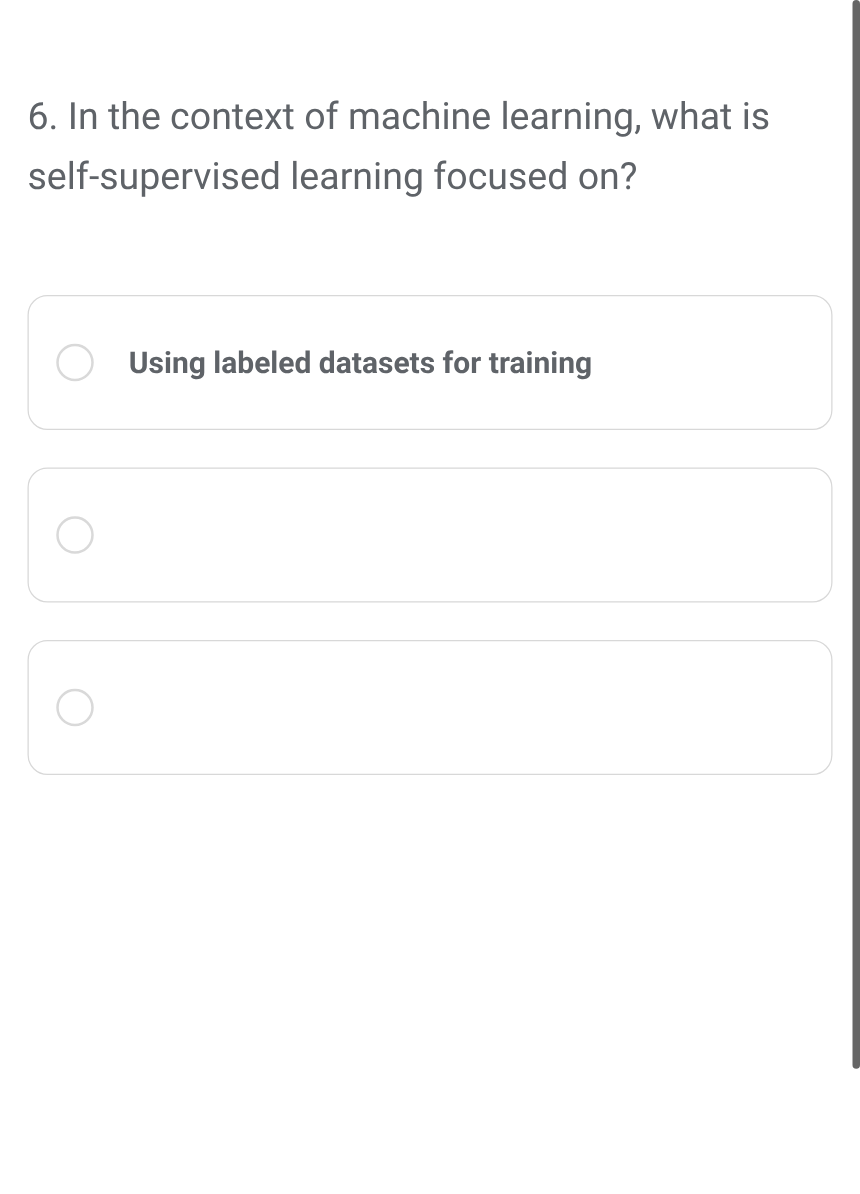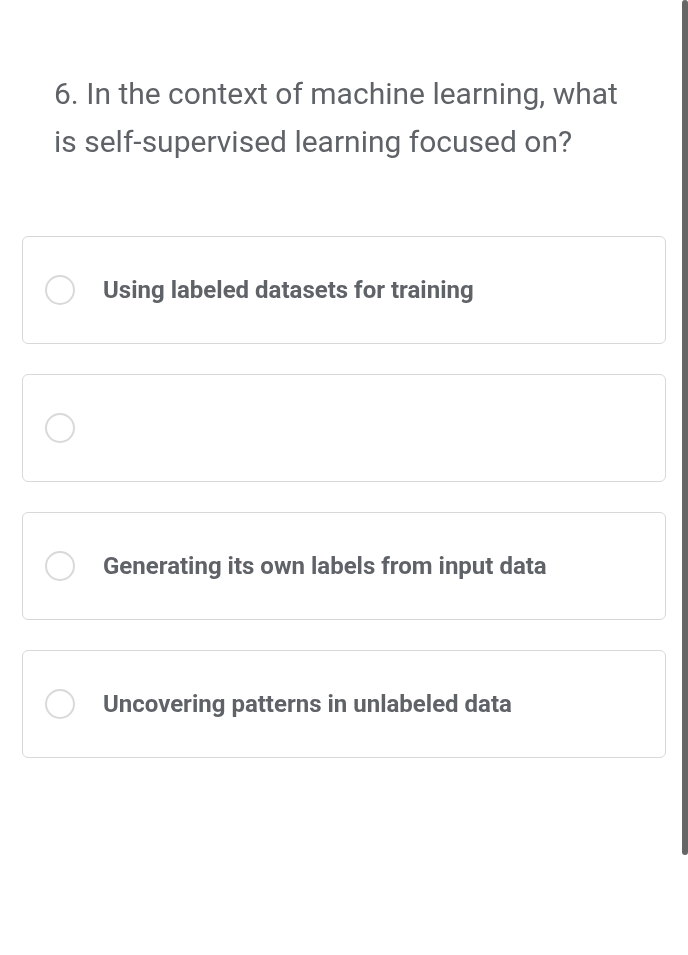--- a/index.html
+++ b/index.html
@@ -18,30 +18,29 @@
       padding: 70px 22px 20px 22px;
       height: 100%;
     }
     .question-text {
       font-size: 30px;
       color: #5f6368;
       line-height: 1.6;
       font-weight: 400;
       margin-bottom: 70px;
       padding-right: 20px;
-      margin-left: 32px;
     }
     .options {
       display: flex;
       flex-direction: column;
       gap: 30px;
     }
     .option {
       border: 1px solid #d8d8d8;
-      border-radius: 6px;
+      border-radius: 16px;
       padding: 30px 28px 30px 22px;
       display: flex;
       align-items: center;
       gap: 28px;
       cursor: pointer;
       min-height: 108px;
     }
     .radio {
       width: 30px;
       height: 30px;
@@ -78,22 +77,17 @@
   <div class="options">
     <div class="option">
       <div class="radio"></div>
       <div class="option-label">Using labeled datasets for training</div>
     </div>
     <div class="option">
       <div class="radio"></div>
     </div>
     <div class="option">
       <div class="radio"></div>
-      <div class="option-label">Generating its own labels from input data</div>
-    </div>
-    <div class="option">
-      <div class="radio"></div>
-      <div class="option-label">Uncovering patterns in unlabeled data</div>
     </div>
   </div>
 </div>
 
 <div class="scrollbar"></div>
 
 </body></html>

